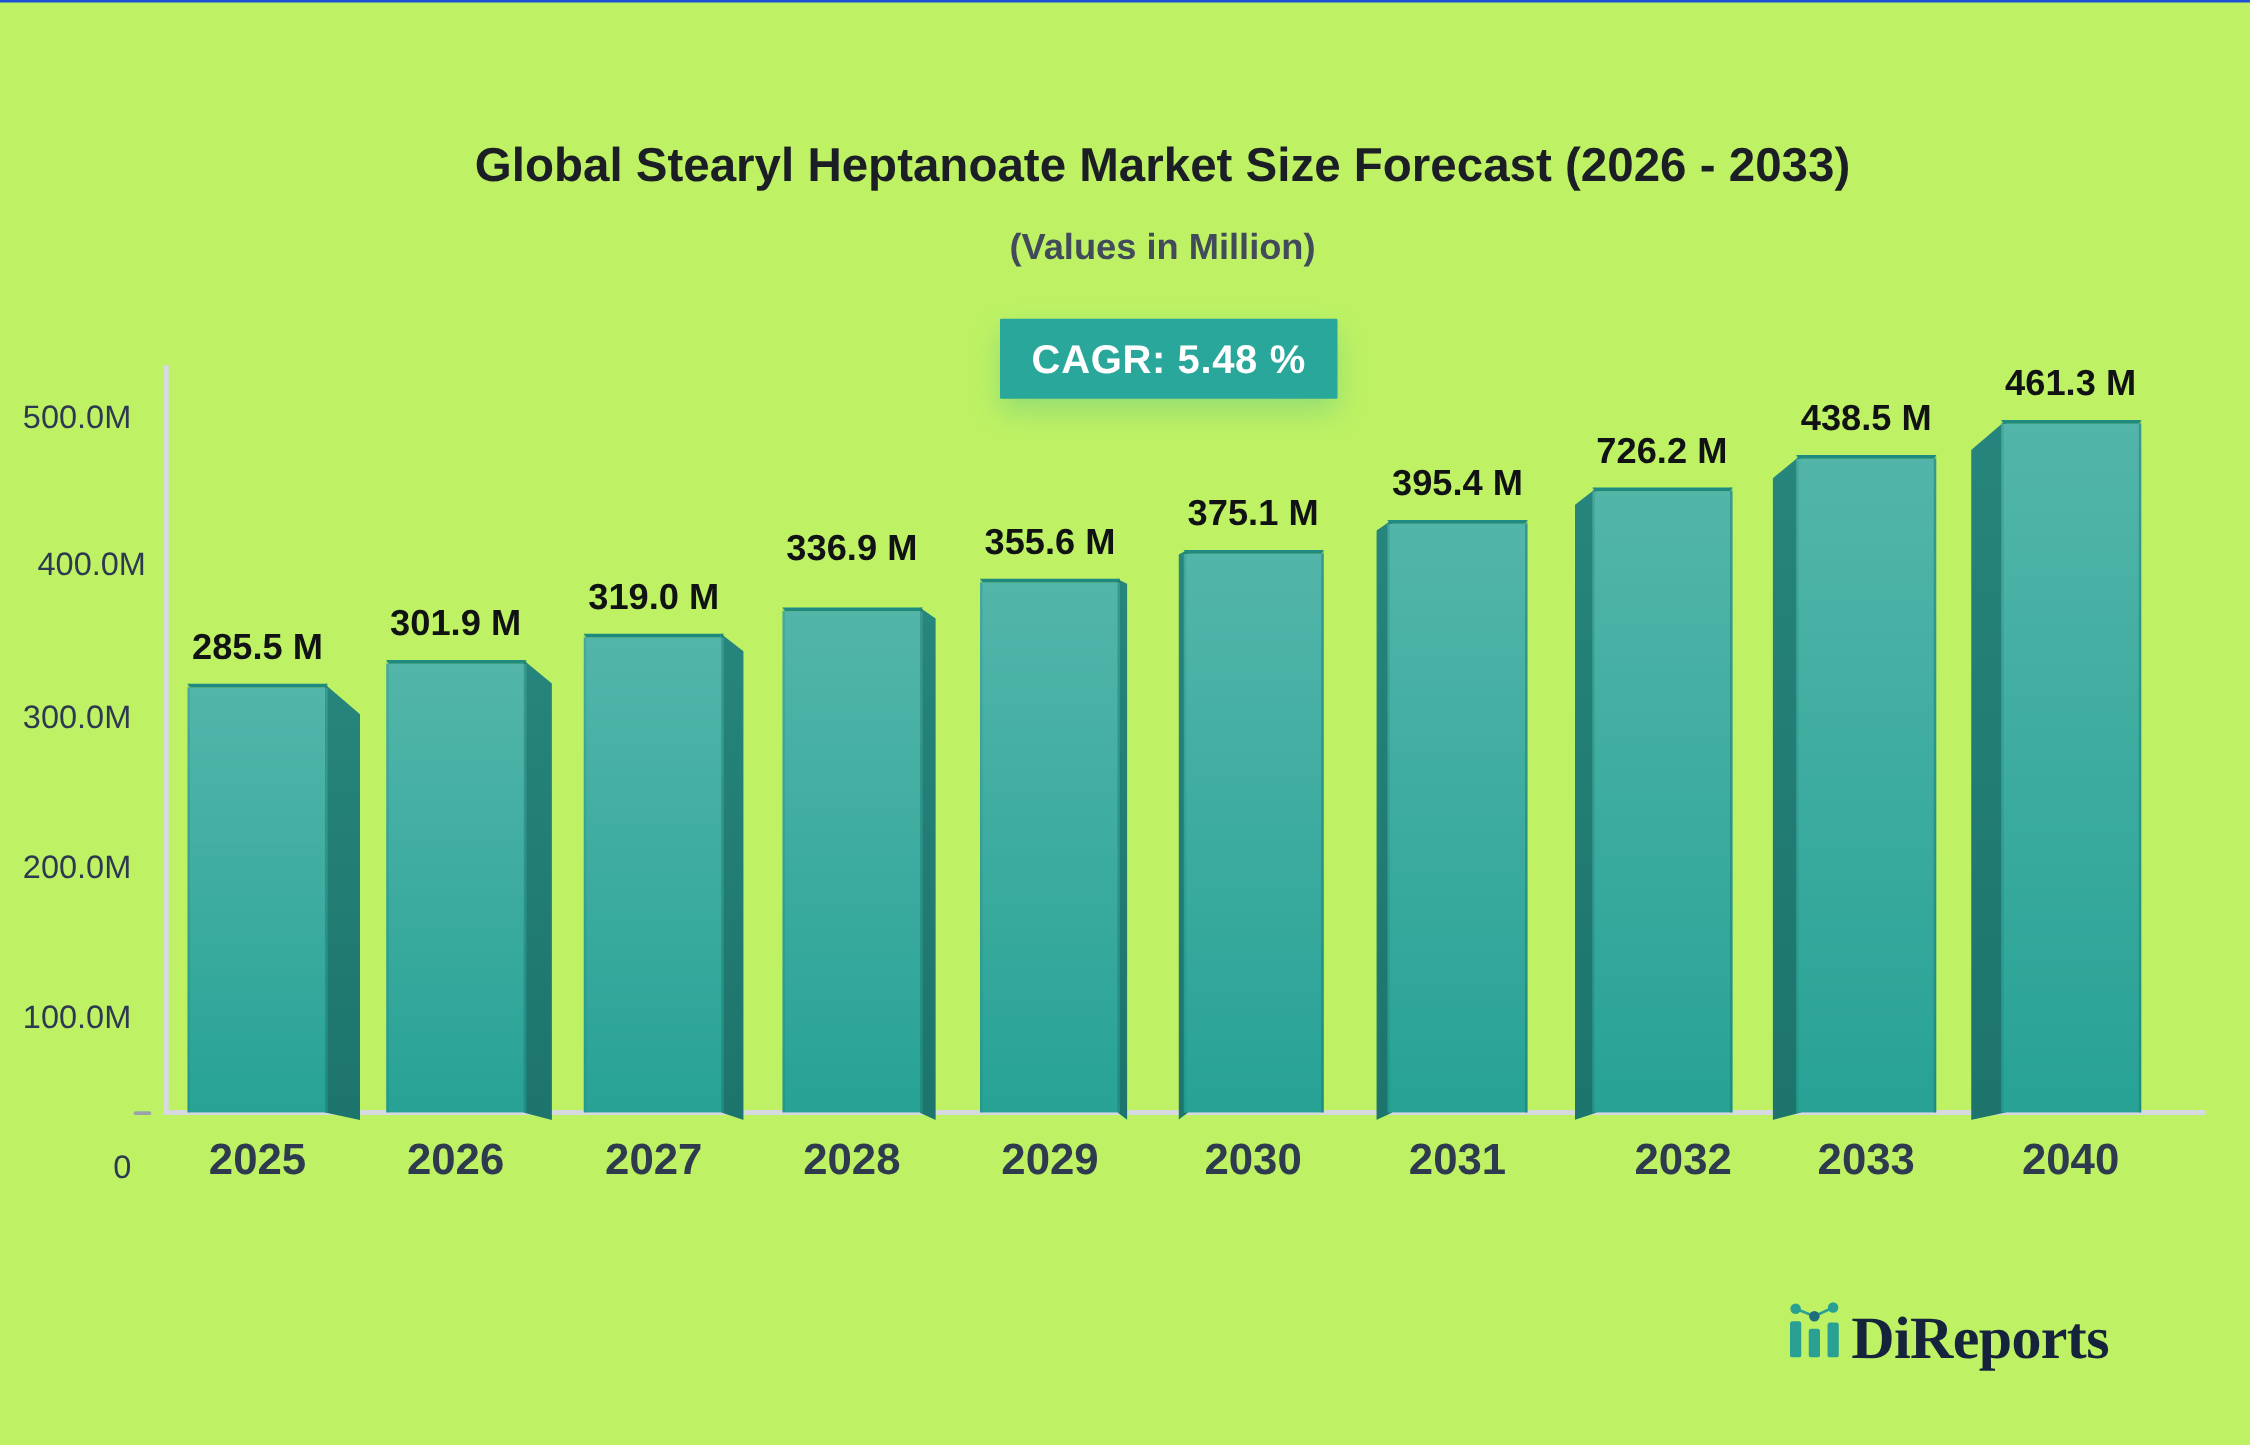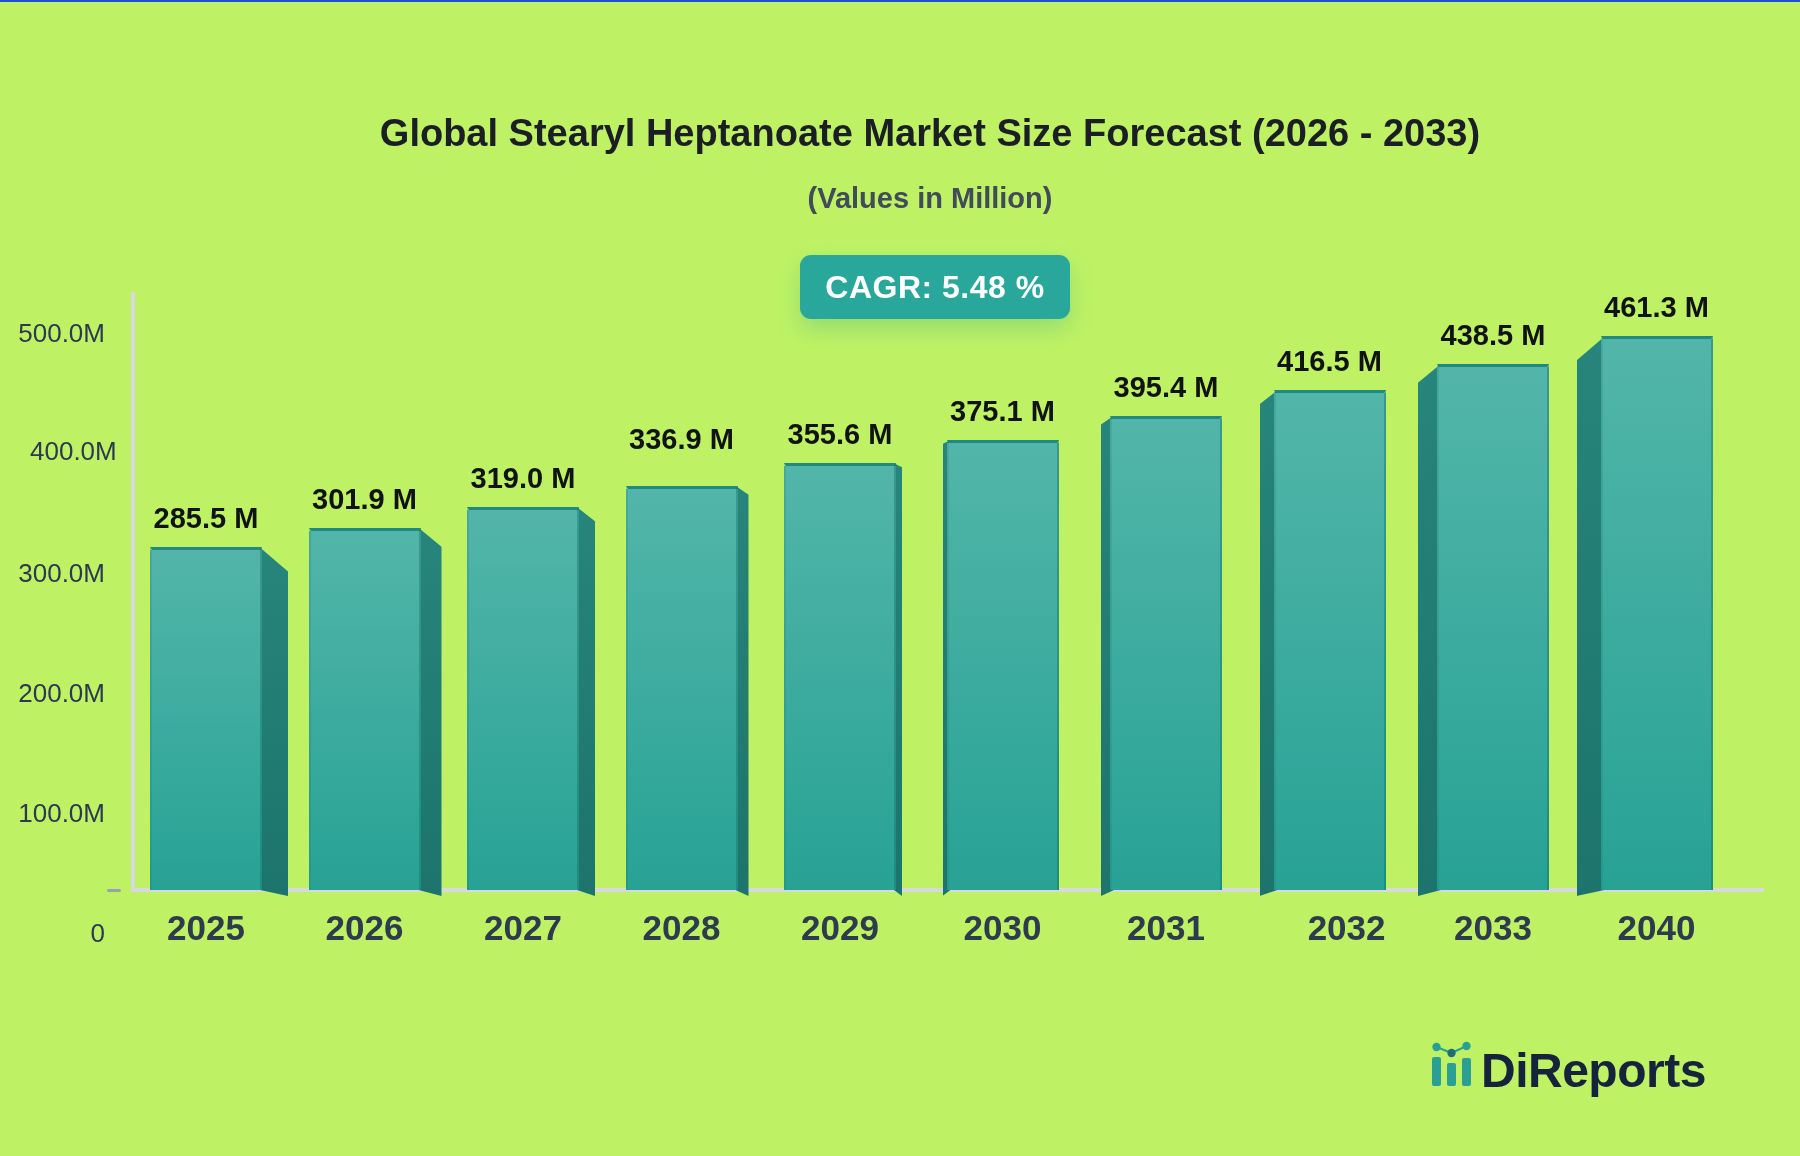--- a/index.html
+++ b/index.html
@@ -12,21 +12,21 @@
   .chart-title {
     position:absolute; left:30px; top:110px; width:1800px; text-align:center;
     font-size:38px; font-weight:700; color:#1b1e24;
   }
   .chart-subtitle {
     position:absolute; left:30px; top:180px; width:1800px; text-align:center;
     font-size:29px; font-weight:700; color:#414b59;
   }
   .cagr-badge {
     position:absolute; left:800px; top:253px; width:270px; height:64px;
-    border-radius:11px; display:flex; align-items:center; justify-content:center;
+    border-radius:1px; display:flex; align-items:center; justify-content:center;
     color:#ffffff; font-size:32px; font-weight:700; letter-spacing:0.5px;
     box-shadow:0 10px 22px rgba(42,167,155,0.28);
   }
   .y-axis-line { position:absolute; left:131px; top:290px; width:4px; height:600px; background:#d6d9df; }
   .x-axis-line { position:absolute; left:131px; top:886px; width:1633px; height:4px; background:#d6d9df; }
   .y-tick-label {
     position:absolute; left:0; width:105px; height:32px; line-height:32px;
     text-align:right; font-size:26px; font-weight:500; color:#2d3951;margin-top:41px;
   }
   .zero-tick-dash {
@@ -45,21 +45,21 @@
     position:absolute; width:220px; text-align:center; white-space:nowrap;
     font-size:29px; font-weight:600; color:#101214;
   }
   .bar-year-label {
     position:absolute; top:18px; width:112px; text-align:center;
     font-size:35px; font-weight:700; color:#2e3a4d;
   }
   .logo { position:absolute; left:1430px; top:1034px; display:flex; align-items:flex-end; gap:7px; }
   .logo svg { margin-bottom:9px; display:block; }
   .logo-text {
-    font-family:Liberation Sans, sans-serif; font-weight:700; font-size:48px;
+    font-family:Liberation Serif, serif; font-weight:700; font-size:48px;
     line-height:1; color:#16233c; letter-spacing:-0.5px;
   }
 </style>
 </head>
 <body>
 
 <div class="canvas">
 
   <div class="chart-title">Global Stearyl Heptanoate Market Size Forecast (2026 - 2033)</div>
   <div class="chart-subtitle">(Values in Million)</div>
@@ -118,21 +118,21 @@
       </div>
       <div class="bar-slot" style="left: 1101px; width: 121px;">
         <div class="bar-side" style="left: 0px; width: 13px; bottom: -6px; height: 480.48px; background: linear-gradient(rgb(38, 133, 124), rgb(29, 116, 108)); clip-path: polygon(0px 9px, 100% 0px, 100% calc(100% - 6px), 0px 100%);"></div>
         <div class="bar-face" style="left: 9px; height: 474.48px; border-top-color: rgb(30, 138, 129); background: linear-gradient(rgb(83, 181, 170) 0%, rgb(39, 162, 149) 100%);"></div>
         <div class="bar-value-label" style="left: -45px; bottom: 486.48px;">395.4 M</div>
         <div class="bar-year-label" style="left: 9px;">2031</div>
       </div>
       <div class="bar-slot" style="left: 1259.5px; width: 126px;">
         <div class="bar-side" style="left: 0px; width: 18px; bottom: -6px; height: 505.8px; background: linear-gradient(rgb(38, 133, 124), rgb(29, 116, 108)); clip-path: polygon(0px 14px, 100% 0px, 100% calc(100% - 6px), 0px 100%);"></div>
         <div class="bar-face" style="left: 14px; height: 499.8px; border-top-color: rgb(30, 138, 129); background: linear-gradient(rgb(83, 181, 170) 0%, rgb(39, 162, 149) 100%);"></div>
-        <div class="bar-value-label" style="left: -40px; bottom: 511.8px;">416.5 M</div>
+        <div class="bar-value-label" style="left: -40px; bottom: 511.8px;">726.2 M</div>
         <div class="bar-year-label" style="left: 14px; text-align: right;">2032</div>
       </div>
       <div class="bar-slot" style="left: 1418px; width: 131px;">
         <div class="bar-side" style="left: 0px; width: 23px; bottom: -6px; height: 532.2px; background: linear-gradient(rgb(38, 133, 124), rgb(29, 116, 108)); clip-path: polygon(0px 19px, 100% 0px, 100% calc(100% - 6px), 0px 100%);"></div>
         <div class="bar-face" style="left: 19px; height: 526.2px; border-top-color: rgb(30, 138, 129); background: linear-gradient(rgb(83, 181, 170) 0%, rgb(39, 162, 149) 100%);"></div>
         <div class="bar-value-label" style="left: -35px; bottom: 538.2px;">438.5 M</div>
         <div class="bar-year-label" style="left: 19px;">2033</div>
       </div>
       <div class="bar-slot" style="left: 1576.5px; width: 136px;">
         <div class="bar-side" style="left: 0px; width: 28px; bottom: -6px; height: 559.56px; background: linear-gradient(rgb(38, 133, 124), rgb(29, 116, 108)); clip-path: polygon(0px 24px, 100% 0px, 100% calc(100% - 6px), 0px 100%);"></div>

